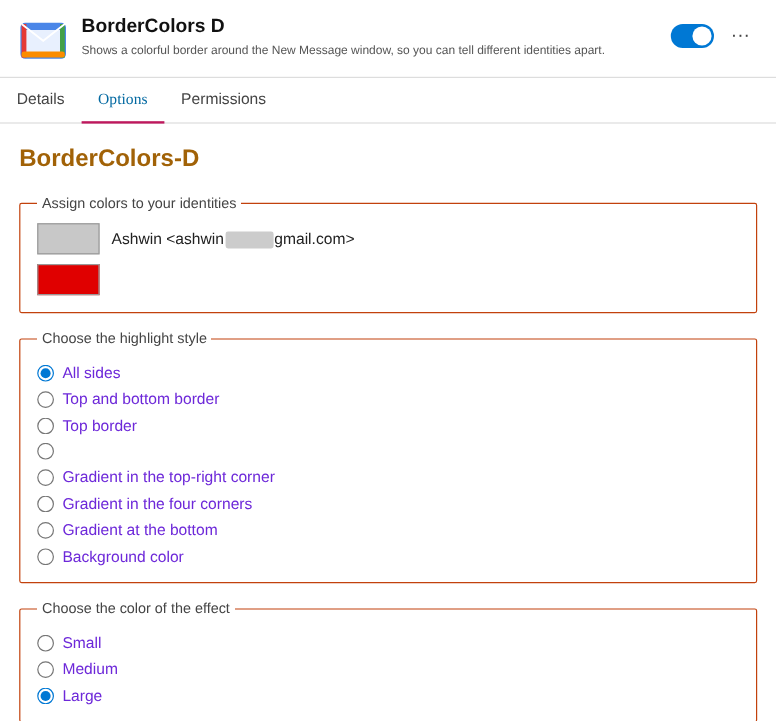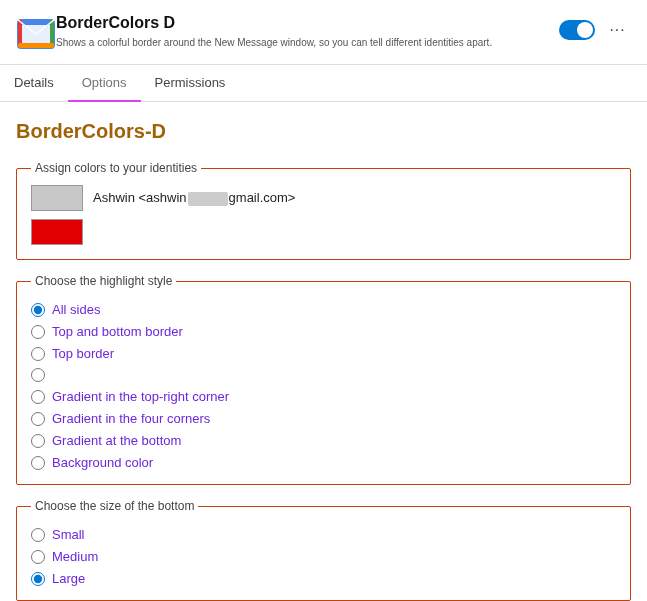--- a/index.html
+++ b/index.html
@@ -11,21 +11,21 @@
       width: 647px;
       min-height: 601px;
     }
 
     
     .header {
       display: flex;
       align-items: flex-start;
       padding: 14px 16px 10px 16px;
       border-bottom: 1px solid #ddd;
-      gap: 0;
+      gap: 12px;
     }
     .header-text {
       flex: 1;
     }
     .header-title {
       font-size: 16px;
       font-weight: 600;
       color: #111;
       margin-bottom: 4px;
     }
@@ -86,23 +86,24 @@
     .tab {
       padding: 10px 14px;
       cursor: pointer;
       font-size: 13px;
       color: #444;
       border-bottom: 2px solid transparent;
       margin-bottom: -1px;
       text-decoration: none;
     }
     .tab.active {
-      color: #737373;
-      border-bottom: 2px solid #d946ef;
+      color: #0369a1;
+      border-bottom: 2px solid #be185d;
       font-weight: 500;
+      font-family: Liberation Serif, serif;
     }
 
     
     .main {
       padding: 18px 16px;
     }
     .page-title {
       font-size: 20px;
       font-weight: 600;
       margin-bottom: 18px;
@@ -274,21 +275,21 @@
 
       <label class="radio-item">
         <input type="radio" name="highlight" style="">
         <span class="radio-label">Background color</span>
       </label>
 
     </div>
   </fieldset>
 
   <fieldset>
-    <legend>Choose the size of the bottom</legend>
+    <legend>Choose the color of the effect</legend>
     <div class="radio-group">
 
       <label class="radio-item">
         <input type="radio" name="size" style="">
         <span class="radio-label">Small</span>
       </label>
 
       <label class="radio-item">
         <input type="radio" name="size" style="">
         <span class="radio-label">Medium</span>

